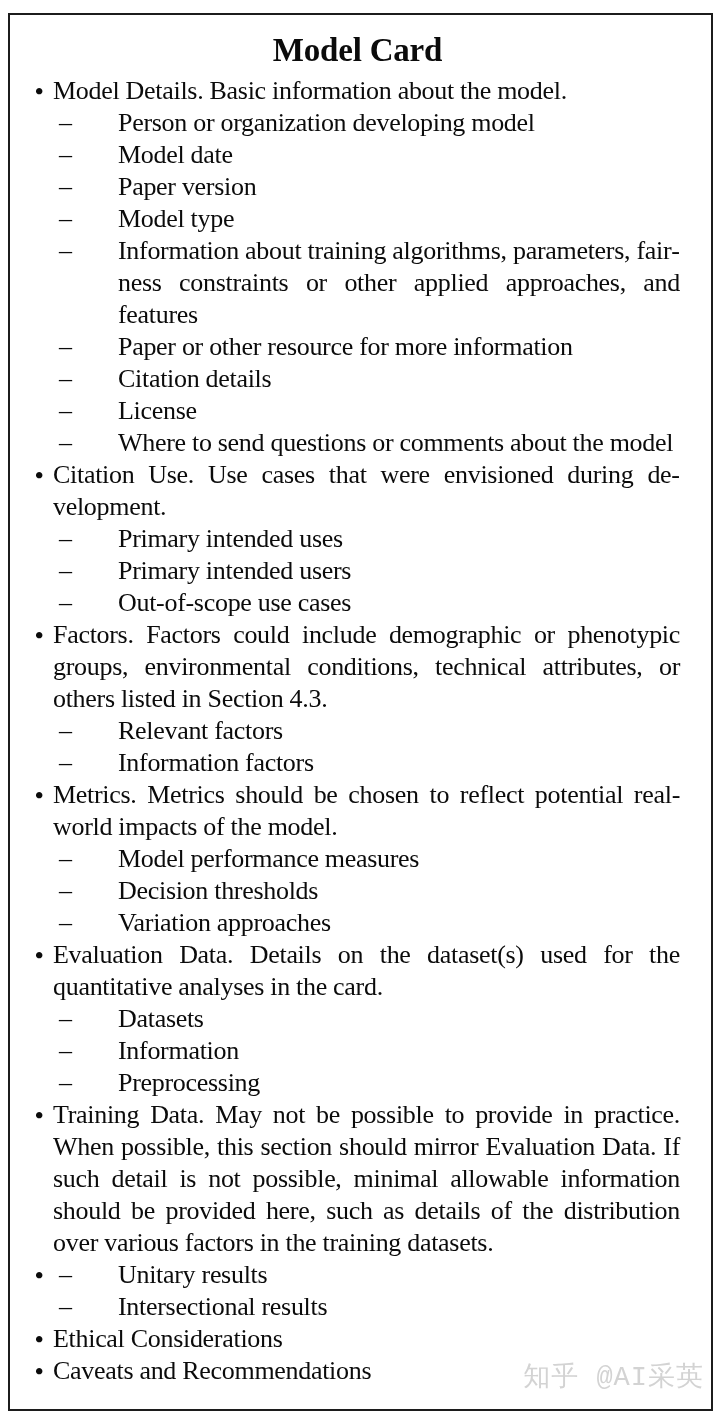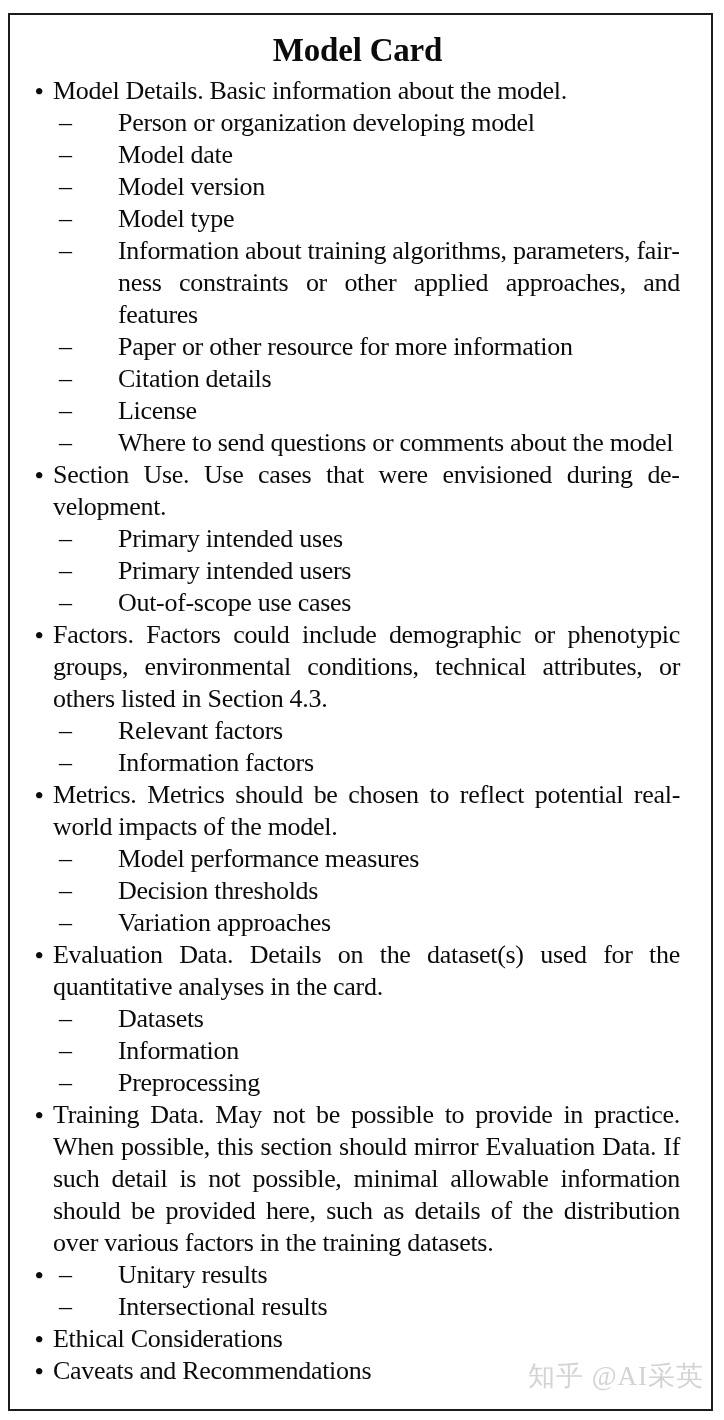--- a/index.html
+++ b/index.html
@@ -60,21 +60,21 @@
     display: block;
     text-align: justify;
     -webkit-hyphens: manual;
     hyphens: manual;
     margin-left: 40px;
   }
   .watermark {
     position: absolute;
     right: 20px;
     bottom: 26px;
-    font-family: Liberation Serif, serif;
+    font-family: Liberation Mono, monospace;
     font-size: 27px;
     color: #d3d3d3;
     letter-spacing: 1px;
     white-space: nowrap;
   }
 </style>
 </head>
 <body>
 
 <div class="page">
@@ -89,21 +89,21 @@
     <span class="subitem-label">Person or organization developing model</span>
   </li>
 
   <li class="subitem">
     <span class="dash-marker">–</span>
     <span class="subitem-label">Model date</span>
   </li>
 
   <li class="subitem">
     <span class="dash-marker">–</span>
-    <span class="subitem-label">Model version</span>
+    <span class="subitem-label">Paper version</span>
   </li>
 
   <li class="subitem">
     <span class="dash-marker">–</span>
     <span class="subitem-label">Model type</span>
   </li>
 
   <li class="subitem">
     <span class="dash-marker">–</span>
     <span class="subitem-label">Information about training algorithms, parameters, fair­ness constraints or other applied approaches, and features</span>
@@ -126,21 +126,21 @@
 
   <li class="subitem">
     <span class="dash-marker">–</span>
     <span class="subitem-label">Where to send questions or comments about the model</span>
   </li>
 </ul></div>
   </li>
 
   <li class="section">
     <span class="bullet-marker">•</span>
-    <div class="section-text"><span class="section-heading">Section Use</span><span class="section-description">. Use cases that were envisioned during de­velopment.</span><ul class="subitems">
+    <div class="section-text"><span class="section-heading">Citation Use</span><span class="section-description">. Use cases that were envisioned during de­velopment.</span><ul class="subitems">
   <li class="subitem">
     <span class="dash-marker">–</span>
     <span class="subitem-label">Primary intended uses</span>
   </li>
 
   <li class="subitem">
     <span class="dash-marker">–</span>
     <span class="subitem-label">Primary intended users</span>
   </li>
 

